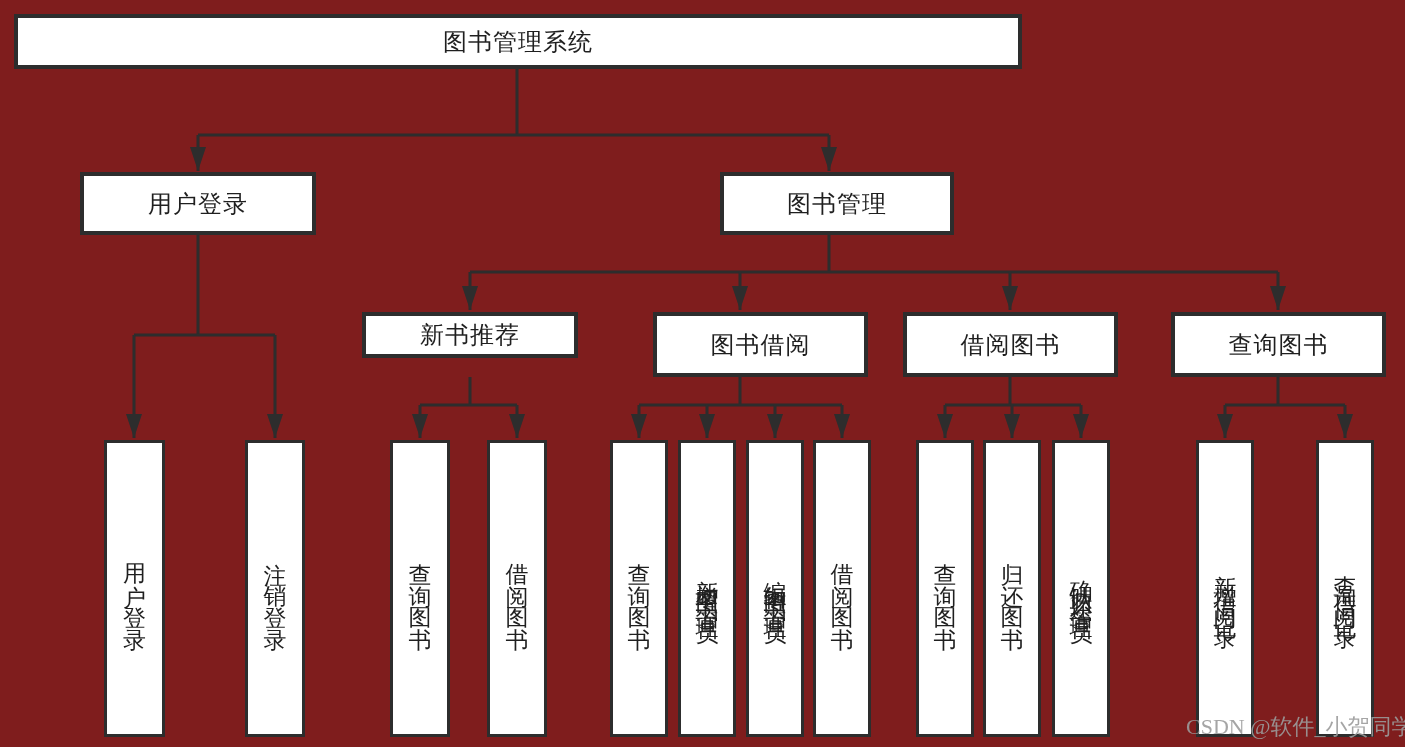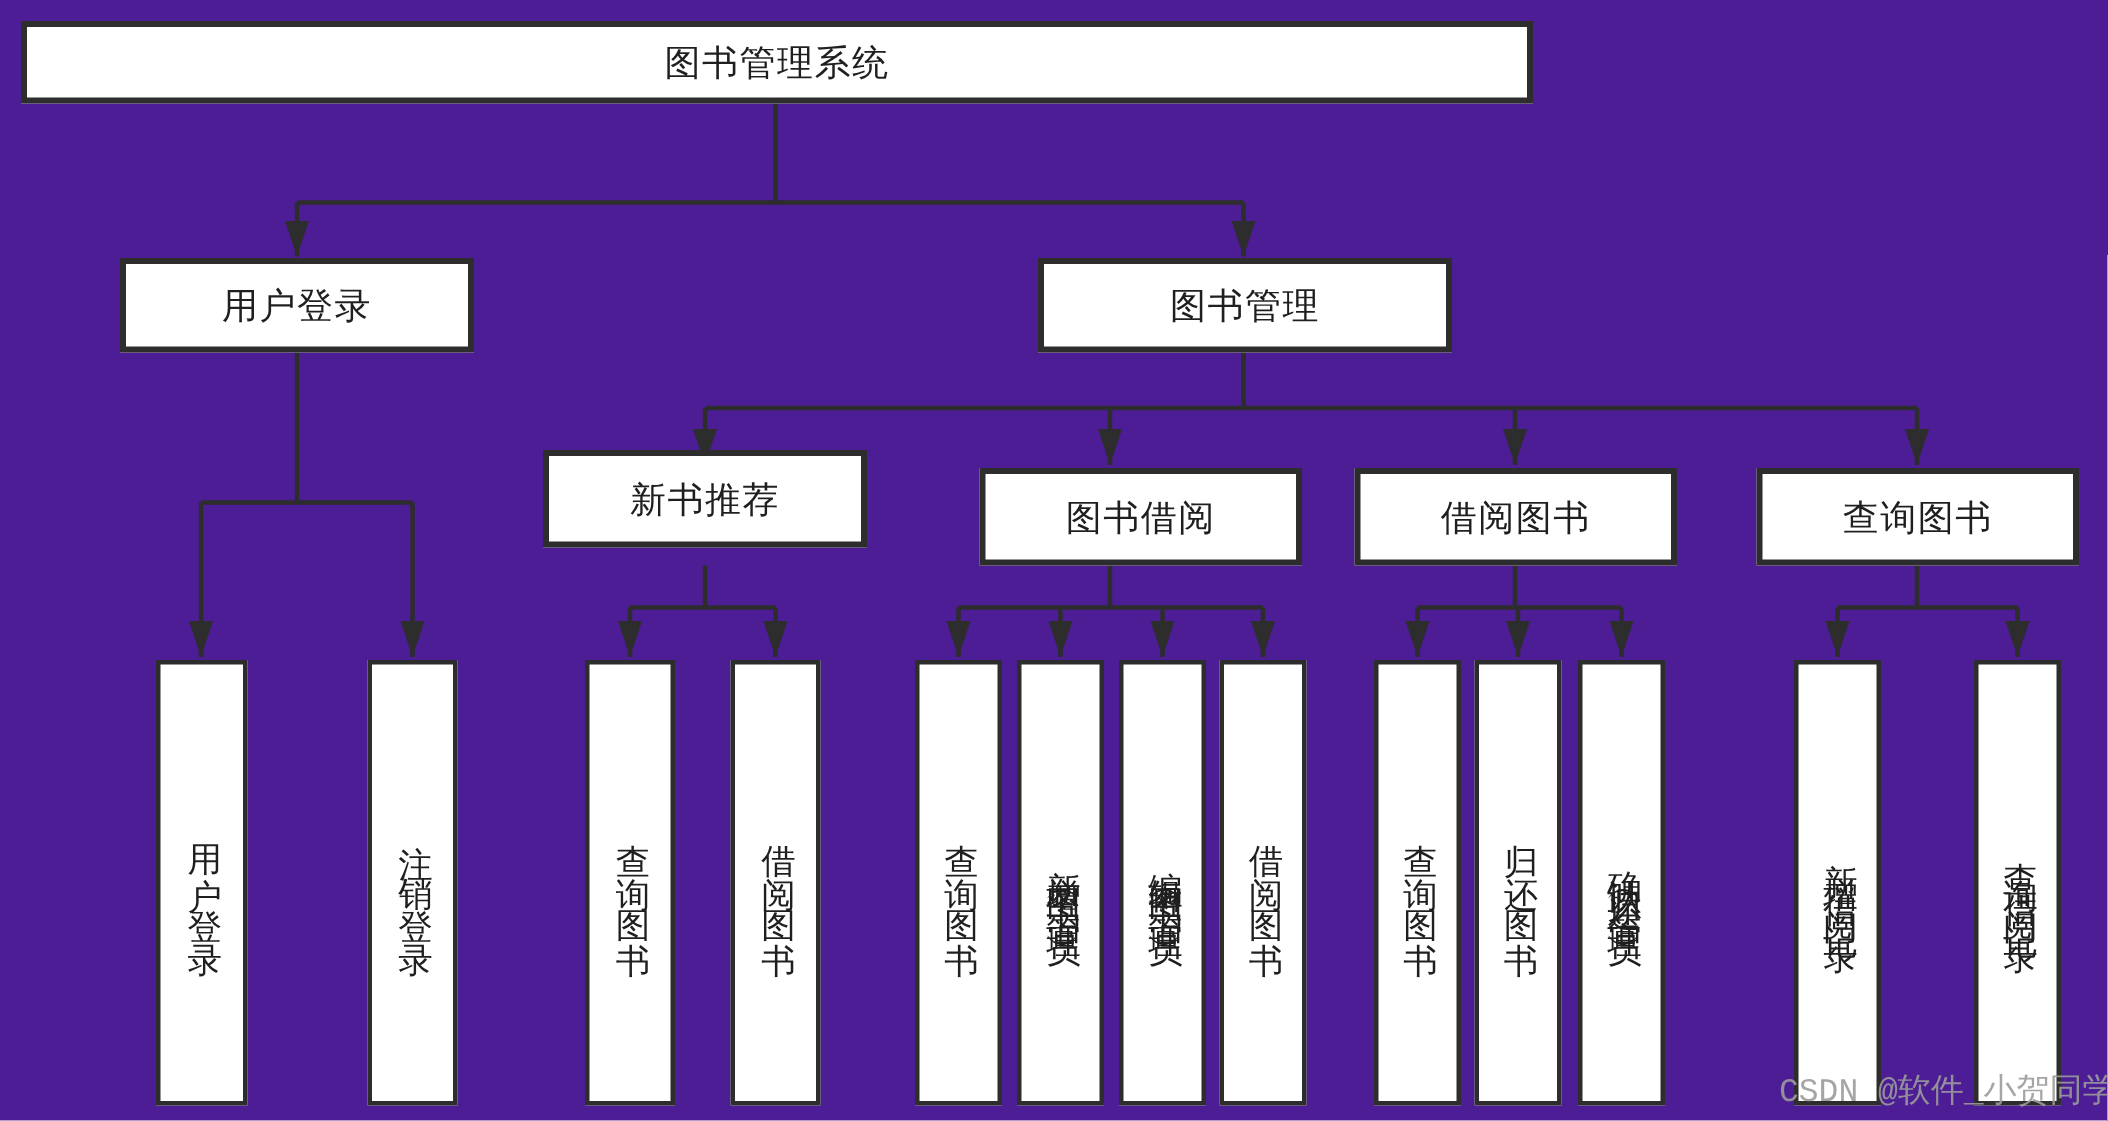--- a/index.html
+++ b/index.html
@@ -1,22 +1,22 @@
 <!DOCTYPE html>
 <html><head>
 <meta charset="utf-8">
 <style>
   html, body { margin: 0; padding: 0; background: #ffffff; }
   .stage {
     position: relative;
     width: 1405px;
     height: 747px;
-    background: #4c1d95;
+    background: #7f1d1d;
     overflow: hidden;
-    font-family: Liberation Mono, monospace;
+    font-family: Liberation Serif, serif;
     color: #1f1f1f;
   }
   svg.wires { position: absolute; left: 0; top: 0; z-index: 1; }
   .node {
     position: absolute;
     box-sizing: border-box;
     background: #ffffff;
     border: 4px solid #2d2d2d;
     display: flex;
     align-items: center;
@@ -117,25 +117,25 @@
     </g>
   </svg>
 
   <div class="node" style="left:14px;top:14px;width:1008px;height:55px">
     <span class="hlabel">图书管理系统</span>
   </div>
 
   <div class="node" style="left:80px;top:172px;width:236px;height:63px">
     <span class="hlabel">用户登录</span>
   </div>
-  <div class="node" style="left:692px;top:172px;width:276px;height:63px">
+  <div class="node" style="left:720px;top:172px;width:234px;height:63px">
     <span class="hlabel">图书管理</span>
   </div>
 
-  <div class="node" style="left:362px;top:300px;width:216px;height:65px">
+  <div class="node" style="left:362px;top:312px;width:216px;height:46px">
     <span class="hlabel">新书推荐</span>
   </div>
   <div class="node" style="left:653px;top:312px;width:215px;height:65px">
     <span class="hlabel">图书借阅</span>
   </div>
   <div class="node" style="left:903px;top:312px;width:215px;height:65px">
     <span class="hlabel">借阅图书</span>
   </div>
   <div class="node" style="left:1171px;top:312px;width:215px;height:65px">
     <span class="hlabel">查询图书</span>

